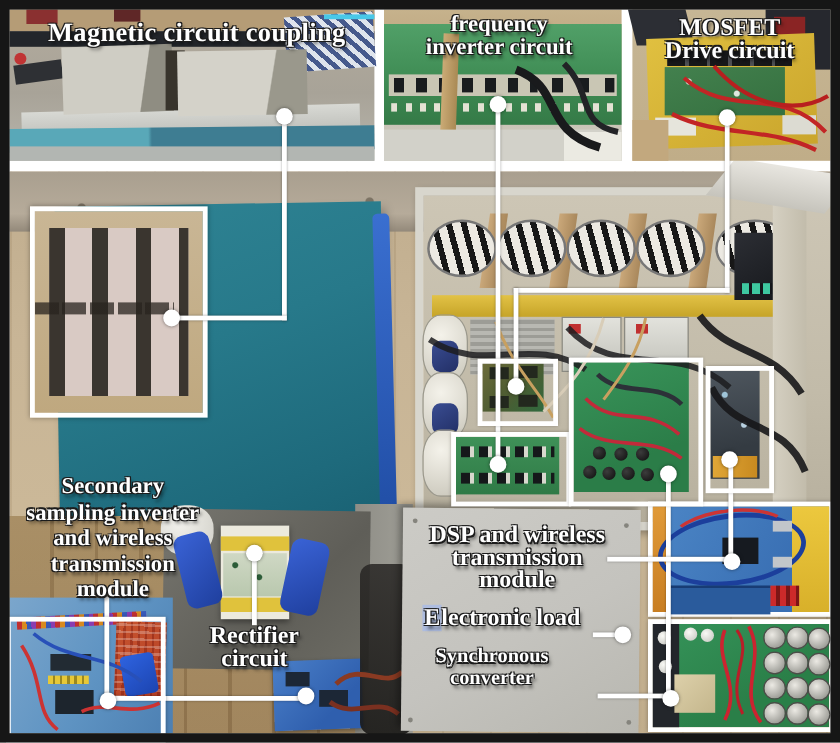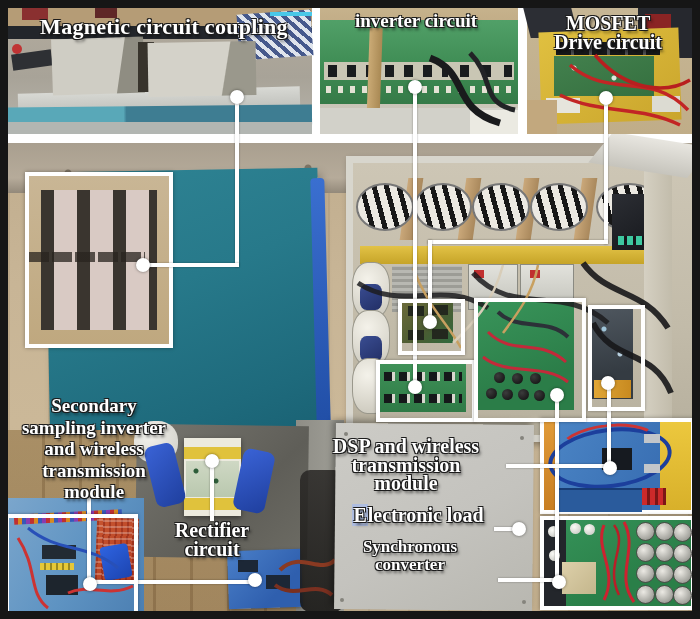--- a/index.html
+++ b/index.html
@@ -405,38 +405,39 @@
   <div class="abs dotc" style="left:603px;top:461px;"></div>
   <div class="abs dotc" style="left:512px;top:522px;"></div>
   <div class="abs dotc" style="left:83px;top:577px;"></div>
   <div class="abs dotc" style="left:248px;top:573px;"></div>
   <div class="abs dotc" style="left:205px;top:454px;"></div>
 
   <div class="abs lbl" style="left:16px;top:16px;width:296px;font-size:22px;line-height:21px;letter-spacing:.3px;">
     <div>Magnetic circuit coupling</div>
   </div>
   <div class="abs lbl" style="left:324px;top:12px;width:184px;font-size:19px;line-height:18.5px;">
+    <div>frequency</div>
     <div>inverter circuit</div>
   </div>
   <div class="abs lbl" style="left:527px;top:14px;width:162px;font-size:20px;line-height:19px;">
     <div>MOSFET</div>
     <div>Drive circuit</div>
   </div>
   <div class="abs lbl" style="left:4px;top:395px;width:180px;font-size:19px;line-height:21.5px;">
     <div>Secondary</div>
     <div>sampling inverter</div>
     <div>and wireless</div>
     <div>transmission</div>
     <div>module</div>
   </div>
   <div class="abs lbl" style="left:152px;top:521px;width:120px;font-size:20px;line-height:19px;">
     <div>Rectifier</div>
     <div>circuit</div>
   </div>
-  <div class="abs lbl" style="left:307px;top:437px;width:198px;font-size:20px;line-height:18.5px;">
+  <div class="abs lbl" style="left:332px;top:437px;width:198px;font-size:20px;line-height:18.5px;">
     <div>DSP and wireless</div>
     <div>transmission</div>
     <div>module</div>
   </div>
   <div class="abs lbl" style="left:332px;top:505px;width:172px;font-size:20px;">
     <span class="e-hl">E</span><span>lectronic load</span>
   </div>
   <div class="abs lbl" style="left:310px;top:538px;width:200px;font-size:17px;line-height:17.5px;">
     <div>Synchronous</div>
     <div>converter</div>

